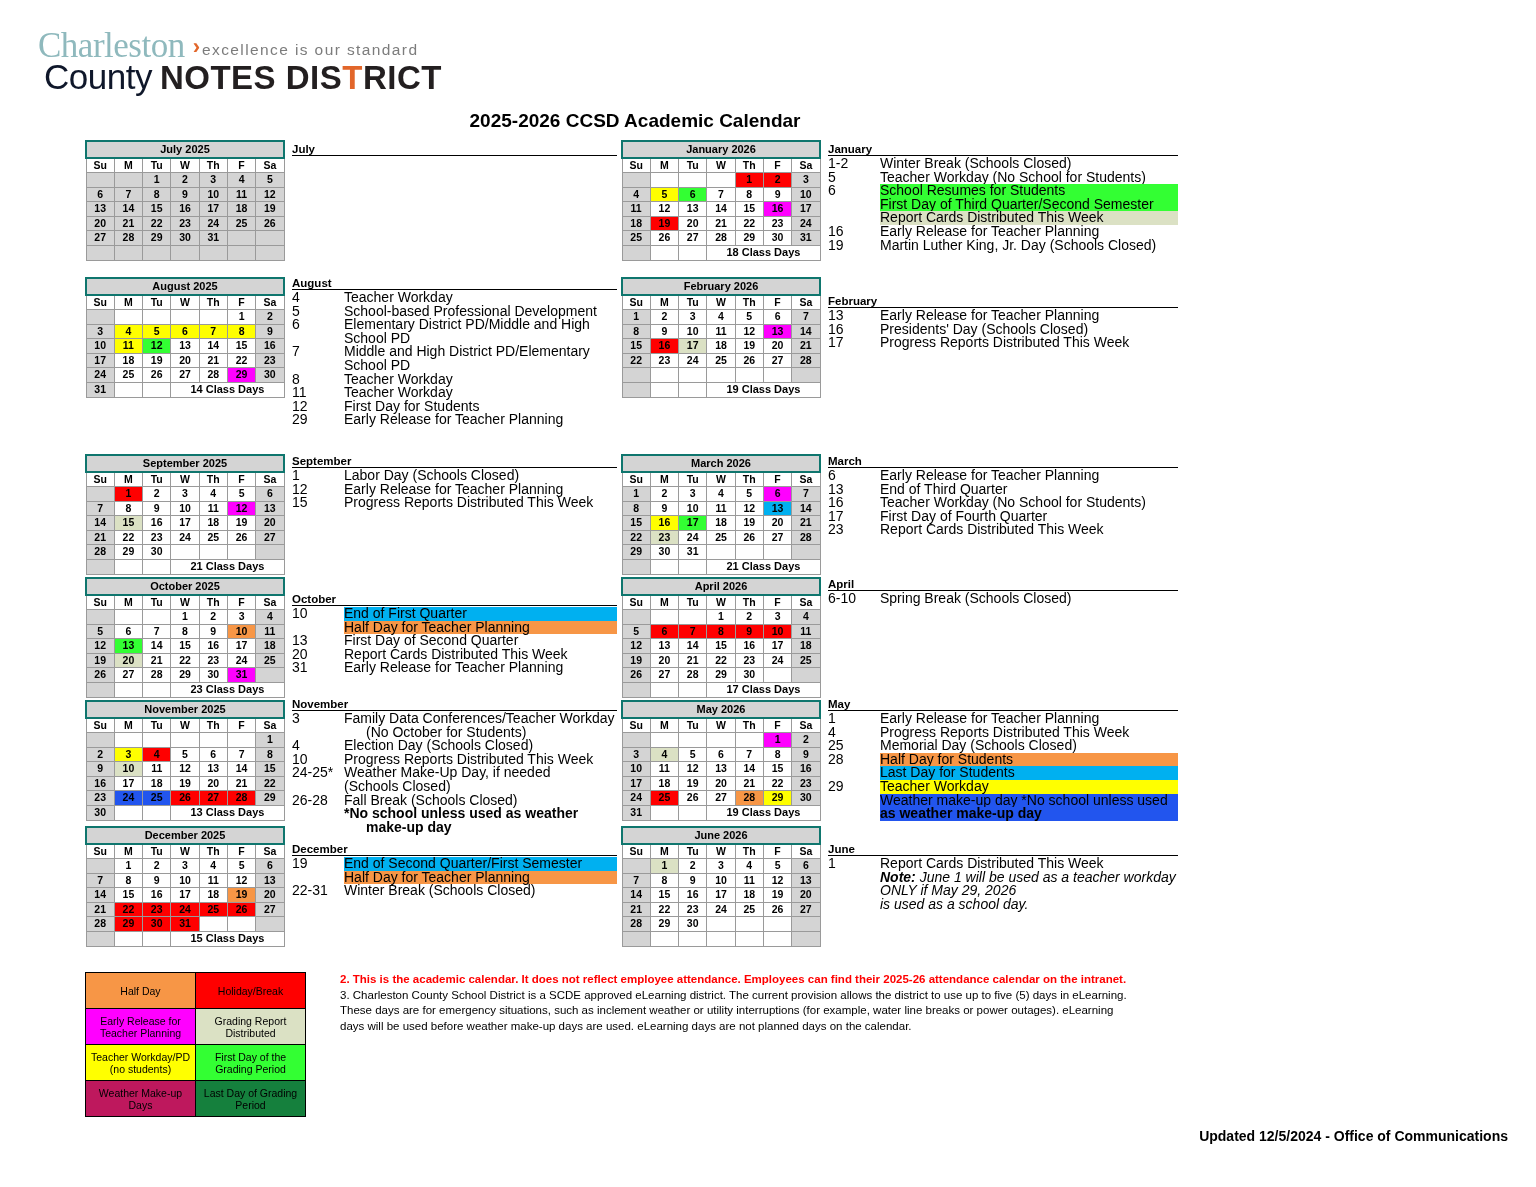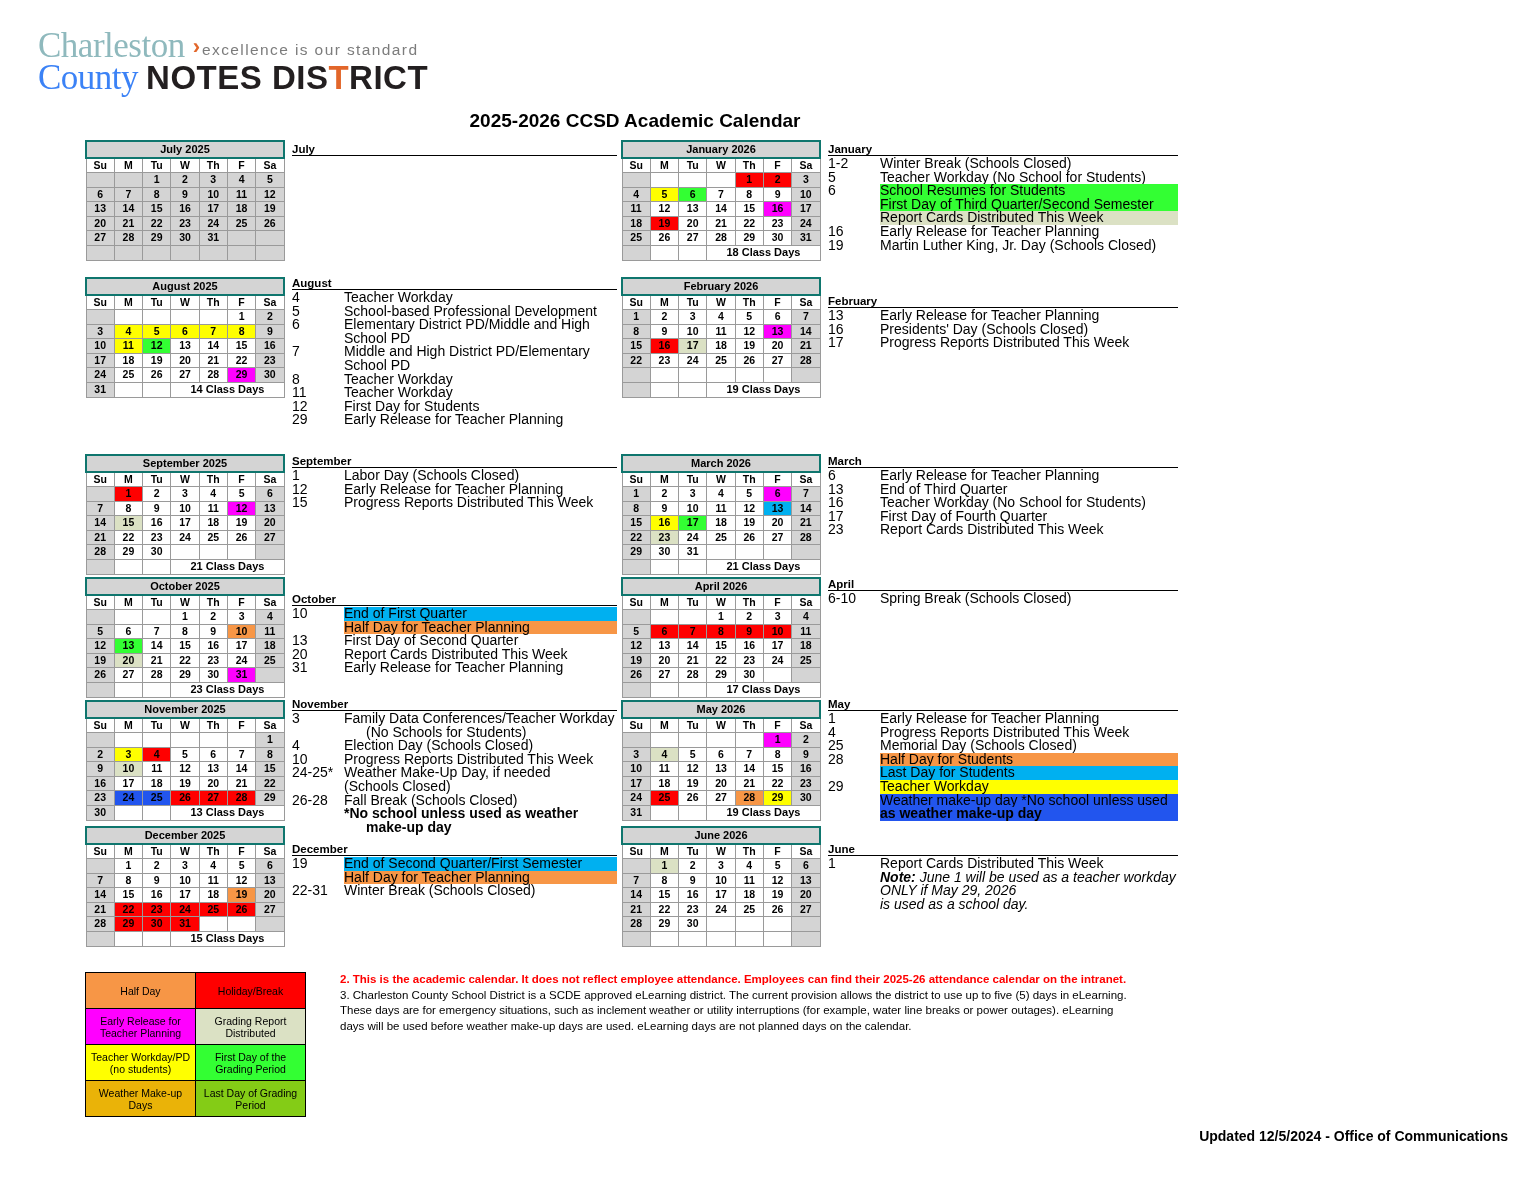--- a/index.html
+++ b/index.html
@@ -18,21 +18,21 @@
   .logo-charleston{
     font-family:"Liberation Serif", serif;
     font-size:35px;color:#8fb9bd;line-height:1;letter-spacing:-0.5px;
   }
   .logo-chev{color:#e2662a;font-size:22px;font-weight:bold;margin:0 2px 3px 8px;}
   .logo-tag{
     font-family:"Liberation Sans", sans-serif;
     font-size:15.5px;color:#7c7c7c;letter-spacing:1.4px;margin-bottom:4px;
   }
   .logo-line2{display:flex;align-items:baseline;margin-top:-4px;}
-  .logo-county{font-family:Liberation Serif, serif;font-size:35px;color:#3b82f6;line-height:1;letter-spacing:-0.5px;}
+  .logo-county{font-family:Liberation Sans, sans-serif;font-size:35px;color:#0f172a;line-height:1;letter-spacing:-0.5px;margin-left:6px;}
   .logo-sd{font-family:"Liberation Sans", sans-serif;font-size:33px;font-weight:bold;color:#231f20;letter-spacing:0.5px;margin-left:8px;}
   .logo-sd .t-orange{color:#e2662a;}
 
   
   #page-title{
     position:absolute;left:0;top:110px;width:1270px;text-align:center;
     font-size:19px;font-weight:bold;
   }
 
   
@@ -634,21 +634,21 @@
     </div>
     <div style="position: absolute; top: 558px; width: 325px;">
       <div class="note-month">November</div>
       <div class="note-rule"></div>
       <div class="note-row">
         <div class="note-date">3</div>
         <div class="note-text">Family Data Conferences/Teacher Workday</div>
       </div>
       <div class="note-row">
         <div class="note-date"></div>
-        <div class="note-text note-indent">(No Schools for Students)</div>
+        <div class="note-text note-indent">(No October for Students)</div>
       </div>
       <div class="note-row">
         <div class="note-date">4</div>
         <div class="note-text">Election Day (Schools Closed)</div>
       </div>
       <div class="note-row">
         <div class="note-date">10</div>
         <div class="note-text">Progress Reports Distributed This Week</div>
       </div>
       <div class="note-row">
@@ -1252,22 +1252,22 @@
         </tr>
         <tr>
           <td style="background: rgb(255, 0, 255);">Early Release for Teacher Planning</td>
           <td style="background: rgb(219, 225, 196);">Grading Report Distributed</td>
         </tr>
         <tr>
           <td style="background: rgb(255, 255, 0);">Teacher Workday/PD (no students)</td>
           <td style="background: rgb(51, 255, 51);">First Day of the Grading Period</td>
         </tr>
         <tr>
-          <td style="background: #eab308;">Weather Make-up Days</td>
-          <td style="background: #84cc16;">Last Day of Grading Period</td>
+          <td style="background: #be185d;">Weather Make-up Days</td>
+          <td style="background: #15803d;">Last Day of Grading Period</td>
         </tr>
       </tbody>
     </table>
 </div>
 
 <div id="acad-notes">
   <p class="red">2. This is the academic calendar. It does not reflect employee attendance. Employees can find their 2025-26 attendance calendar on the intranet.</p>
   <p>3. Charleston County School District is a SCDE approved eLearning district. The current provision allows the district to use up to five (5) days in eLearning. These days are for emergency situations, such as inclement weather or utility interruptions (for example, water line breaks or power outages). eLearning days will be used before weather make-up days are used. eLearning days are not planned days on the calendar.</p>
 </div>
 

